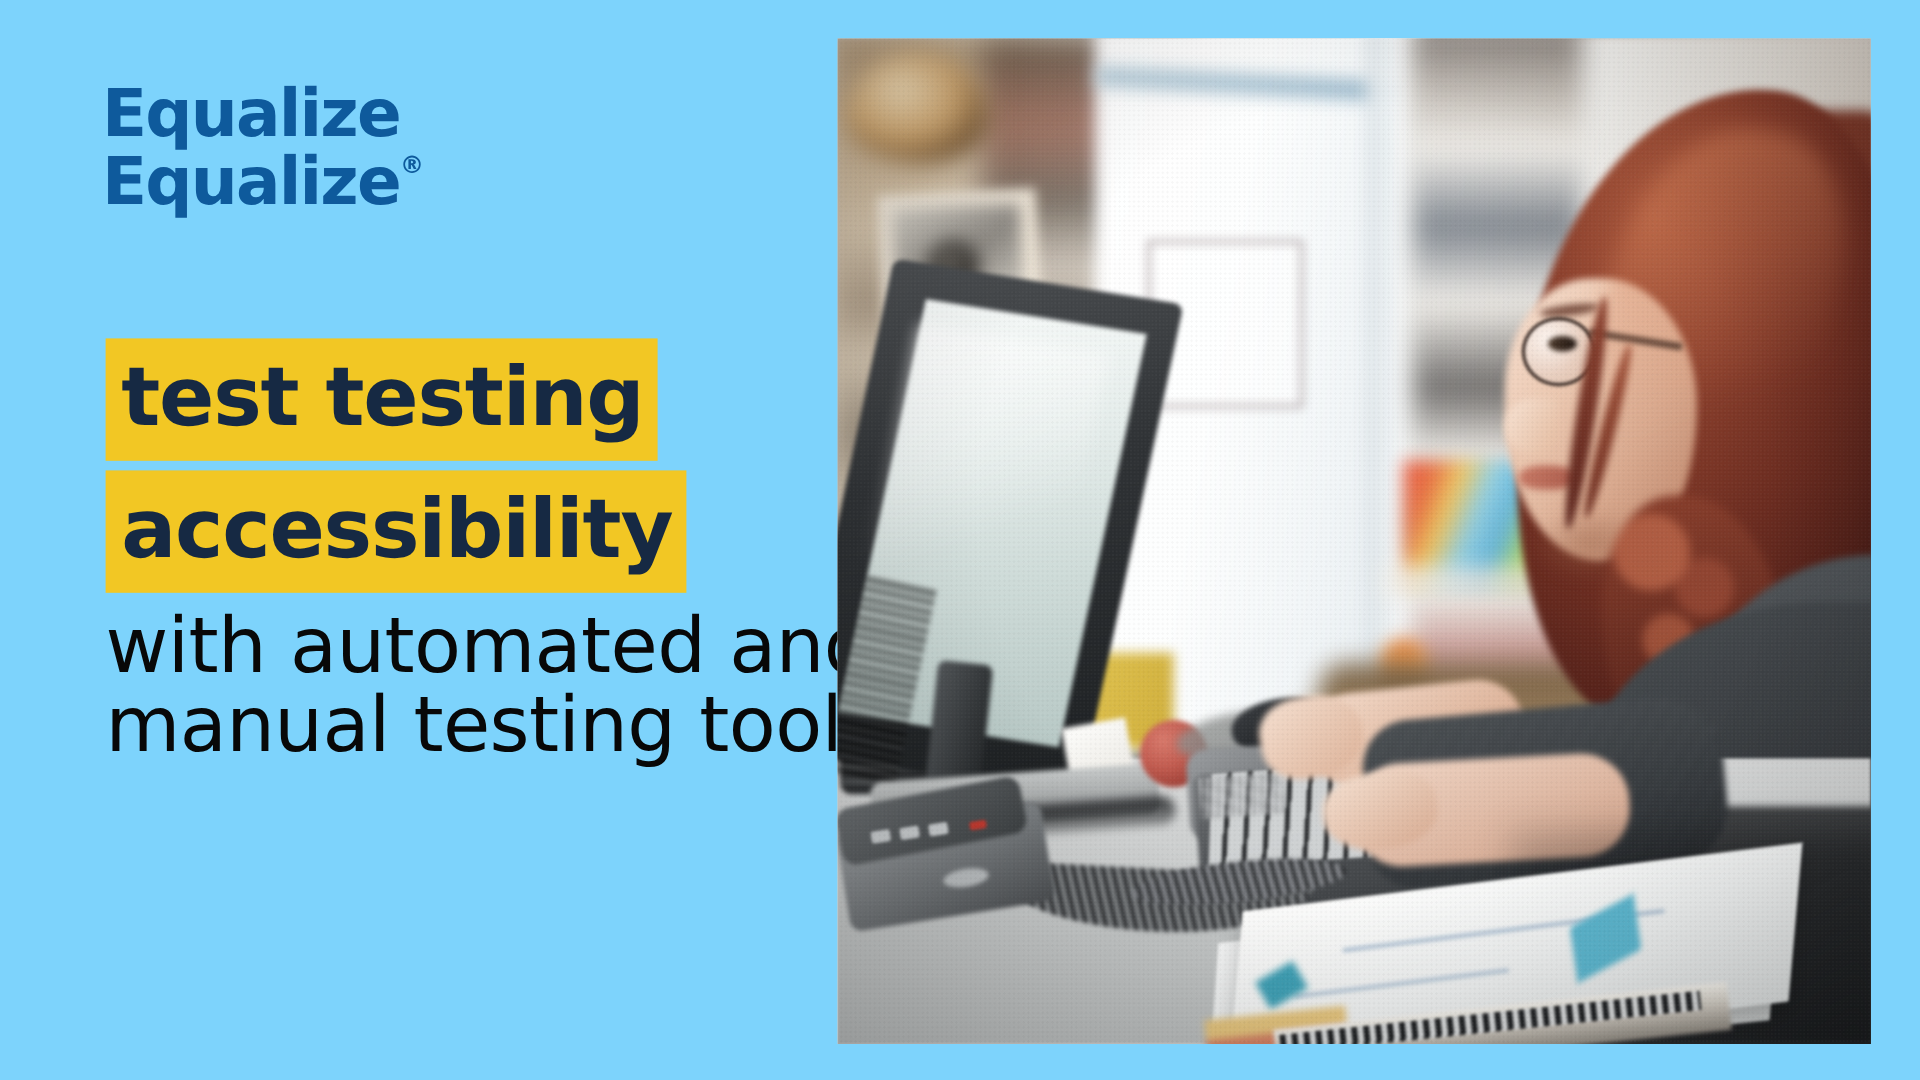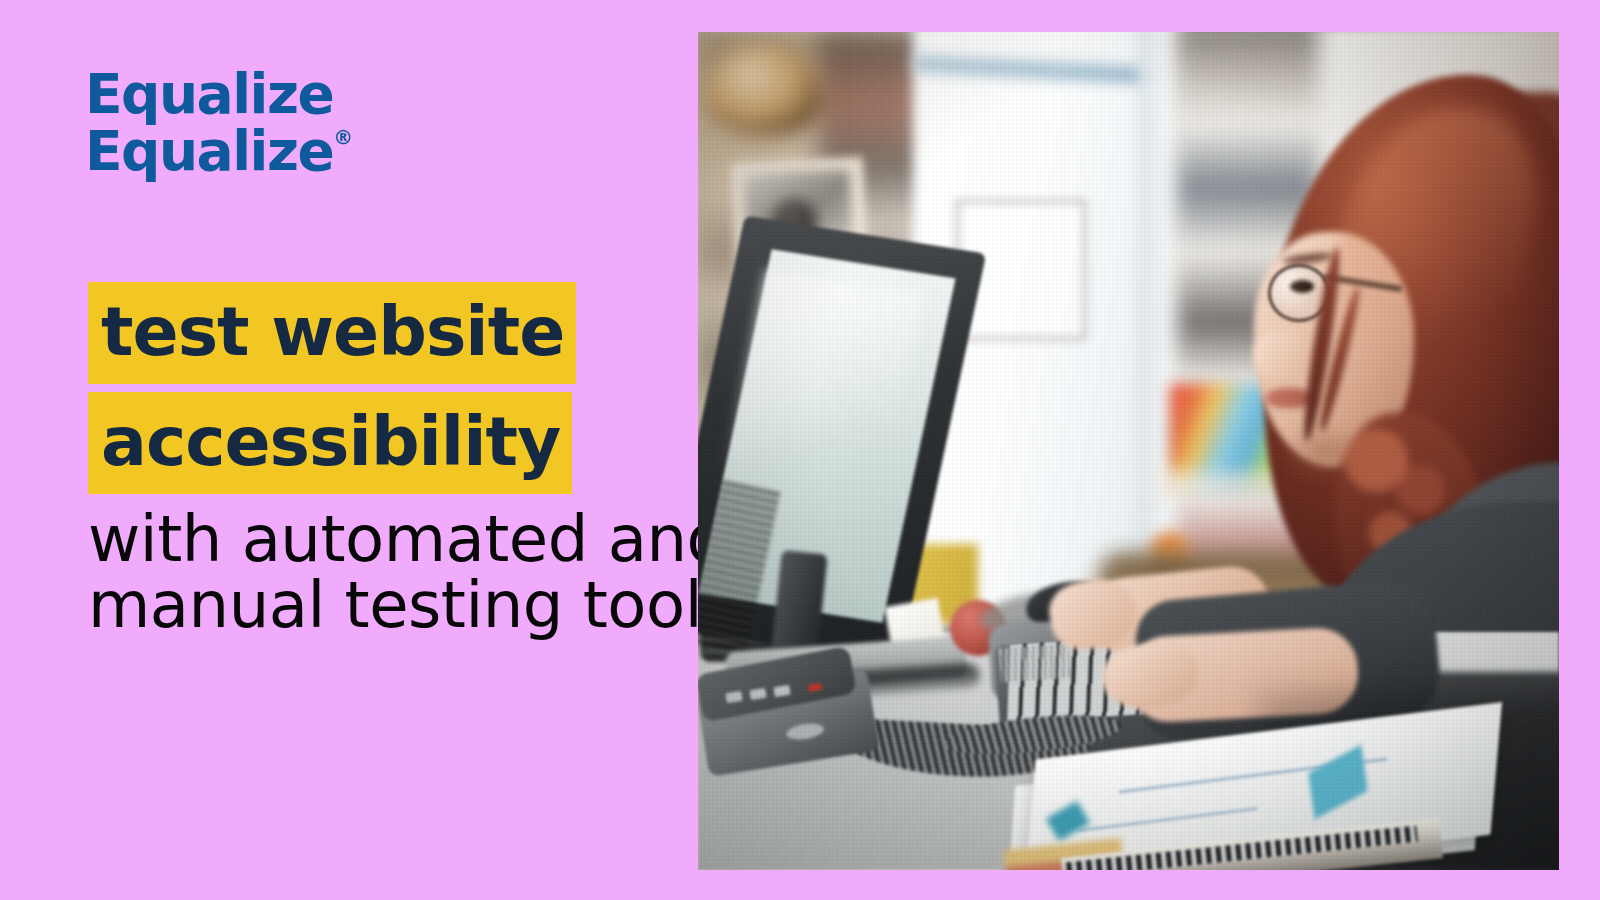--- a/index.html
+++ b/index.html
@@ -13,21 +13,21 @@
   body {
     background:#f2f2fc;
     font-family:"Liberation Sans", sans-serif;
     position:relative;
   }
 
   .canvas {
     position:relative;
     width:1600px;
     height:900px;
-    background:#f0abfc;
+    background:#7dd3fc;
   }
 
   
   .left-col {
     position:absolute;
     left:0; top:0;
     width:698px; height:900px;
   }
 
   
@@ -745,21 +745,21 @@
 
     <div class="logo">
       <span class="logo-line">Equalize</span>
       <span class="logo-line logo-line-2"><span>Equalize</span><span class="logo-reg">®</span></span>
     </div>
 
     <div class="headline">
 
 
       <span class="hl-mark-wrap">
-        <span class="hl-mark hl-mark-1">test website</span>
+        <span class="hl-mark hl-mark-1">test testing</span>
       </span>
 
       <span class="hl-mark-wrap">
         <span class="hl-mark hl-mark-2">accessibility</span>
       </span>
 
       <span class="hl-line hl-plain hl-bottom-1">with automated and</span>
 
       <span class="hl-line hl-plain">manual testing tools</span>
     </div>

